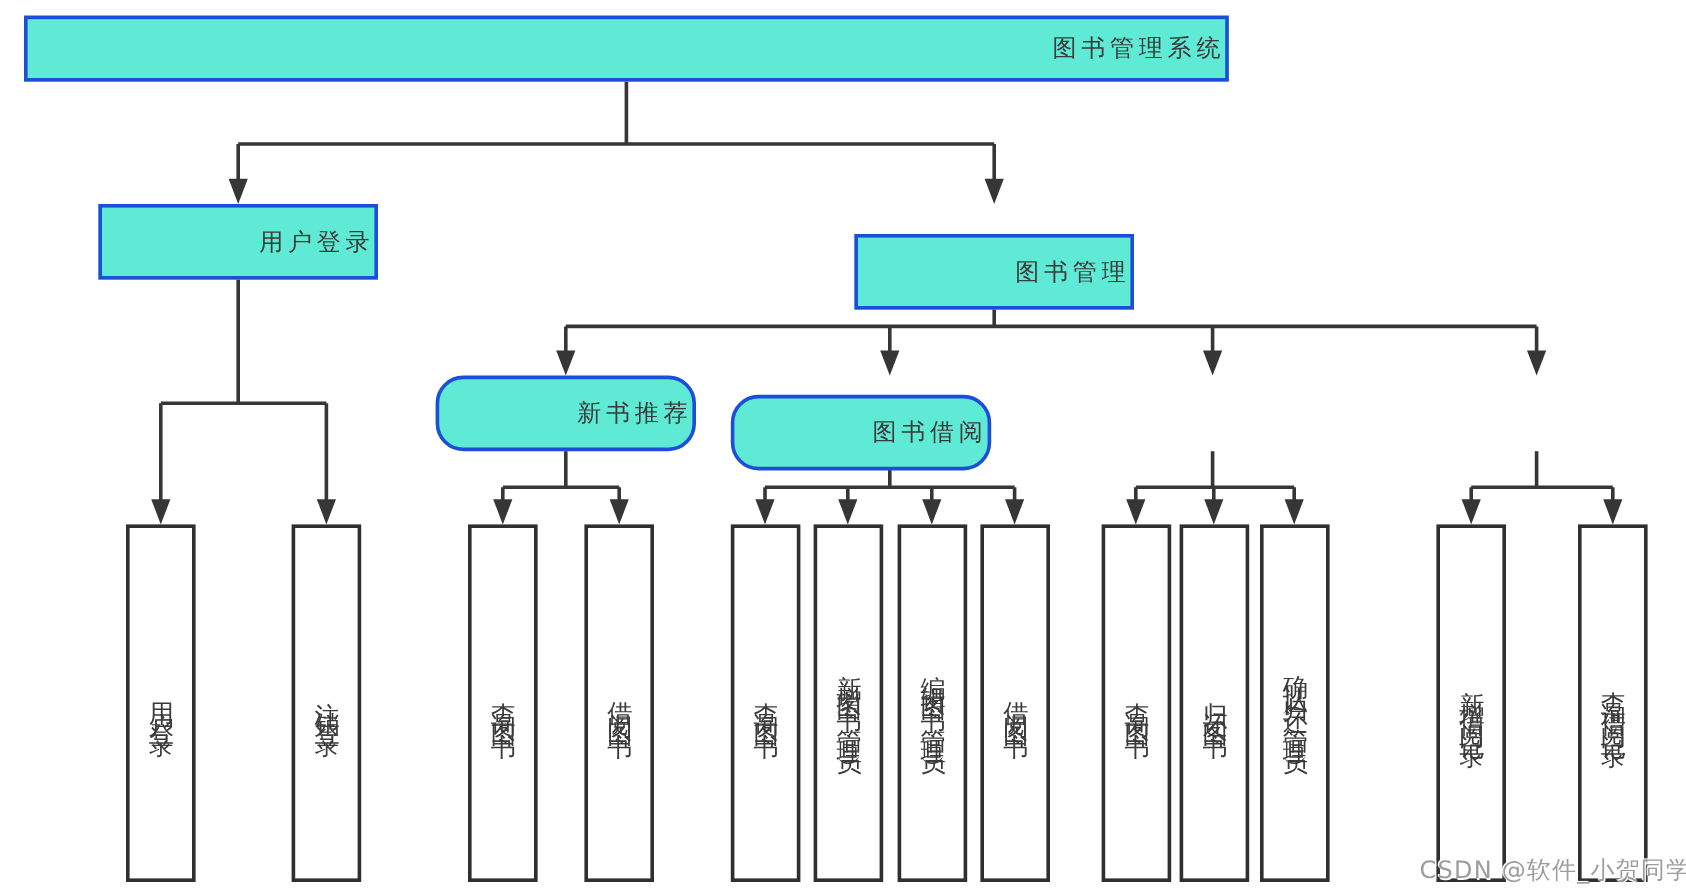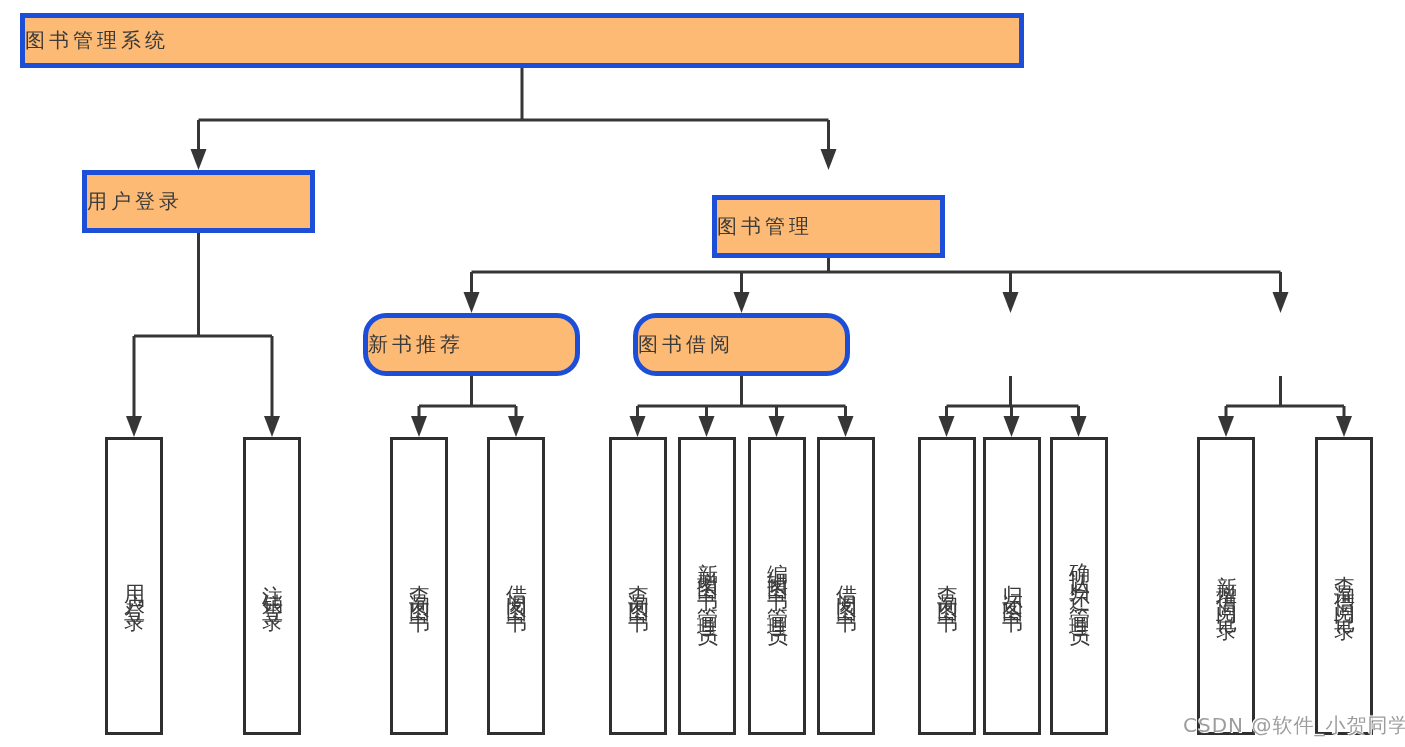--- a/index.html
+++ b/index.html
@@ -16,38 +16,38 @@
 
   .connectors {
     position: absolute;
     left: 0; top: 0;
     width: 1405px; height: 747px;
     pointer-events: none;
   }
 
   .node {
     position: absolute;
-    background: #fdba74;
-    border: 5px solid #1d4ed8;
+    background: #5eead4;
+    border: 3px solid #1d4ed8;
     display: flex;
     align-items: center;
-    justify-content: flex-start;
+    justify-content: flex-end;
     color: #3a3a3a;
     font-size: 20px;
     letter-spacing: 4px;
     white-space: nowrap;
   }
 
   
   .node-root      { left: 20px;   top: 13px;  width: 1004px; height: 55px; }
   .node-l2-a      { left: 82px;   top: 170px; width: 233px;  height: 63px; }
   .node-l2-b      { left: 712px;  top: 170px; width: 233px;  height: 63px; margin-top: 25px; }
   .node-l3        { top: 313px;   width: 217px; height: 63px; border-radius: 23px; }
   .node-l3-a      { left: 363px; }
-  .node-l3-b      { left: 633px; }
+  .node-l3-b      { left: 609px; margin-top: 16px; }
   .node-l3-c      { left: 902px; }
   .node-l3-d      { left: 1172px; }
 
   
   .leaf {
     position: absolute;
     top: 437px;
     width: 58px;
     height: 298px;
     background: #ffffff;

